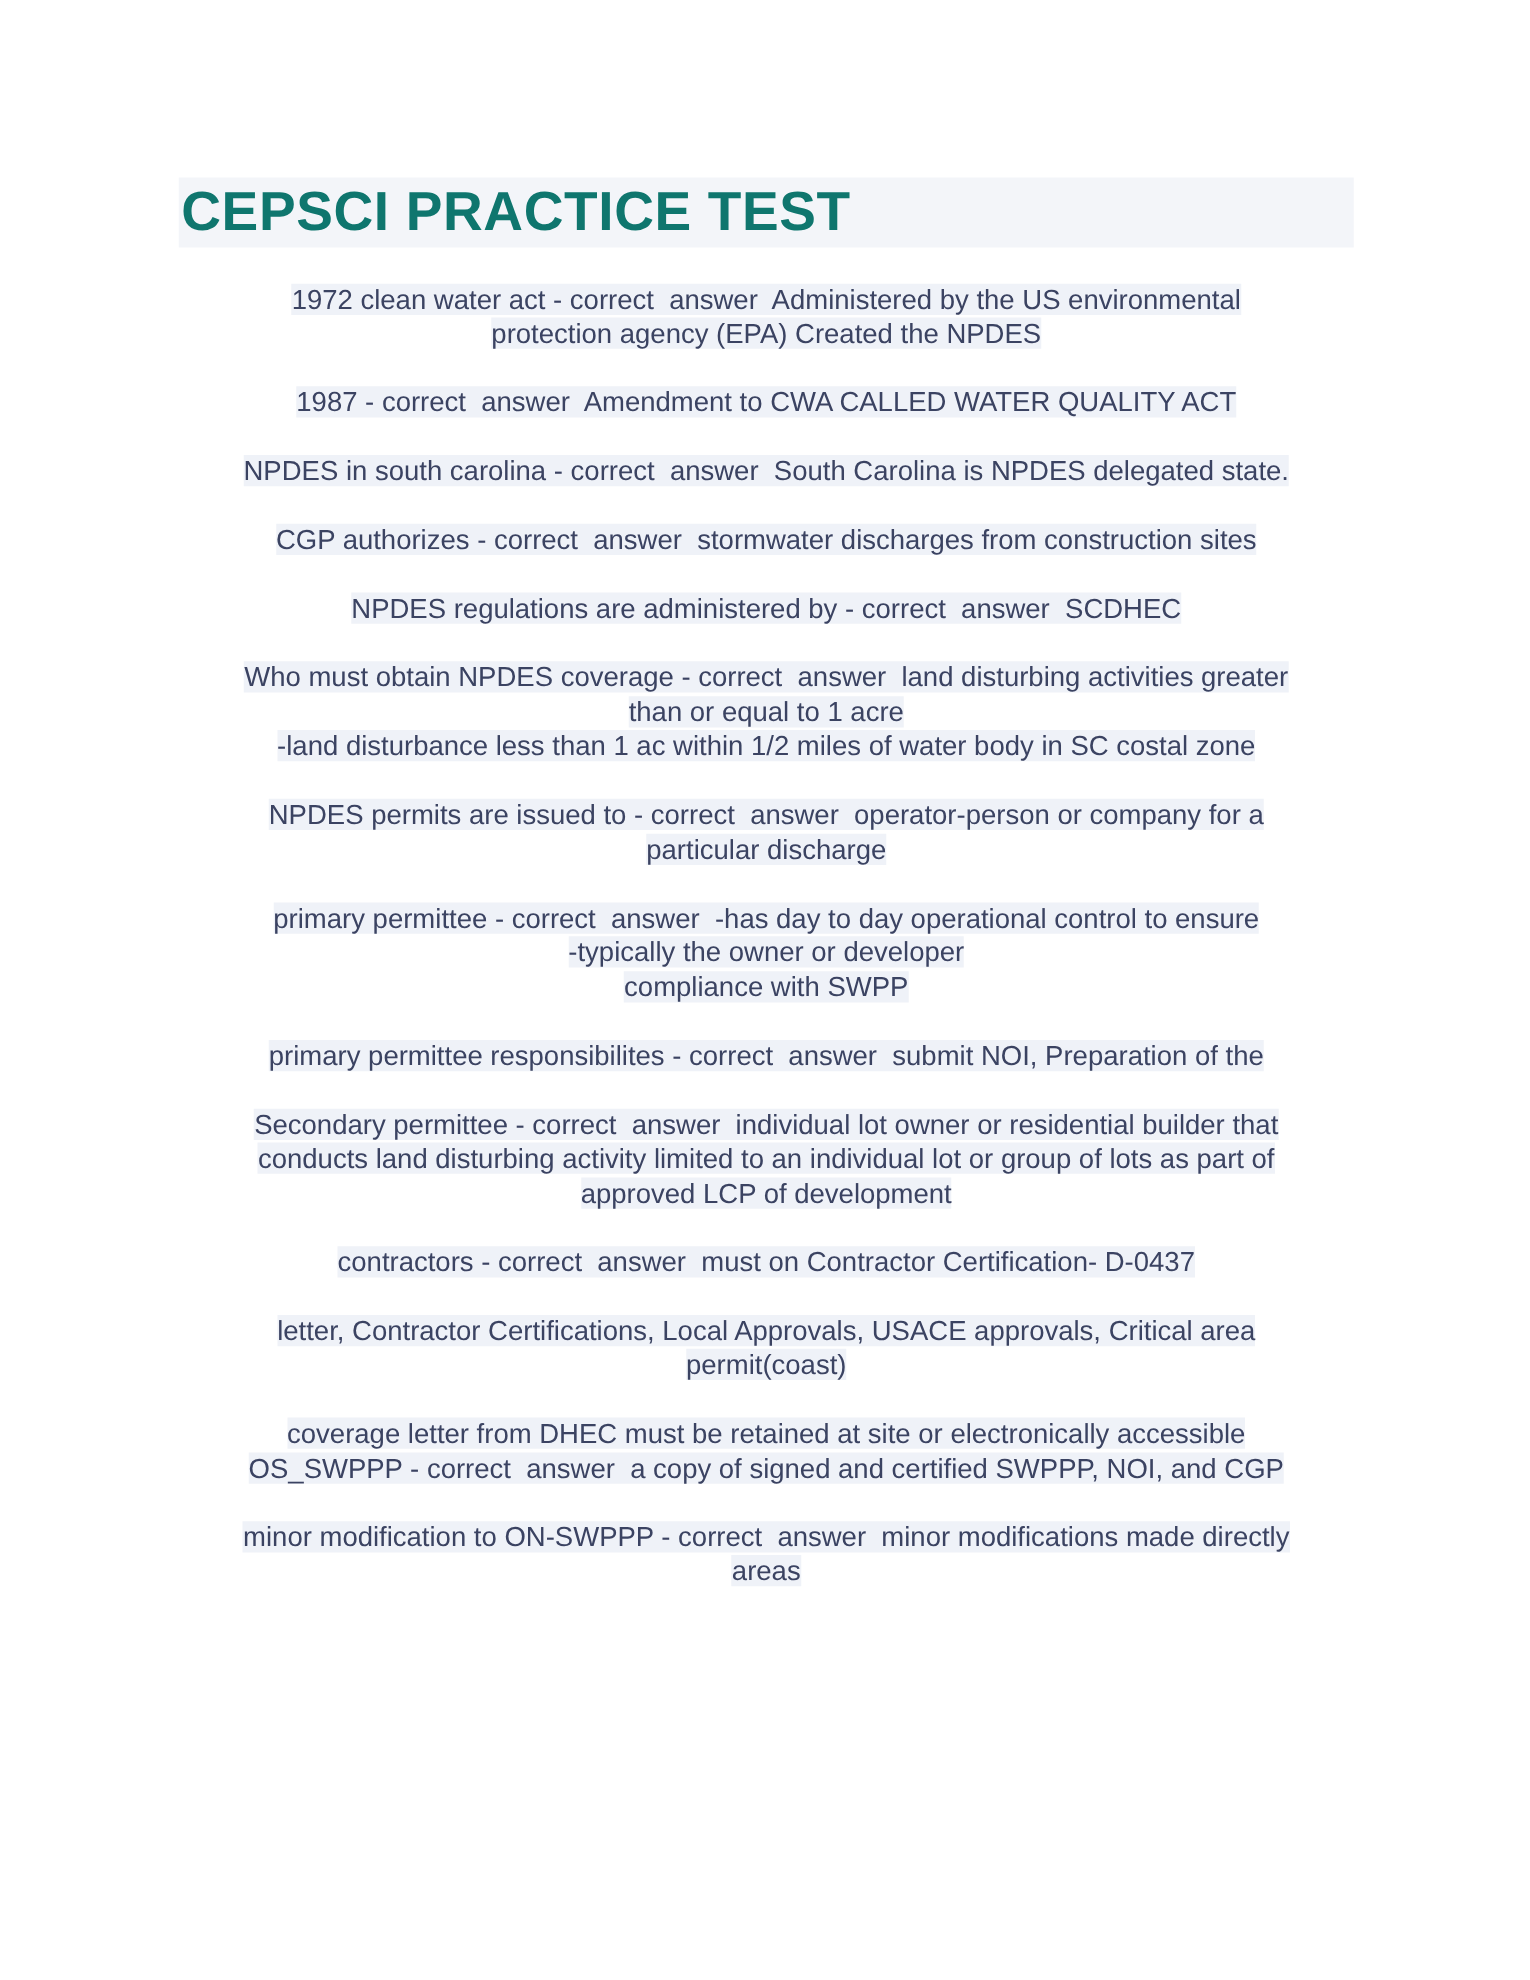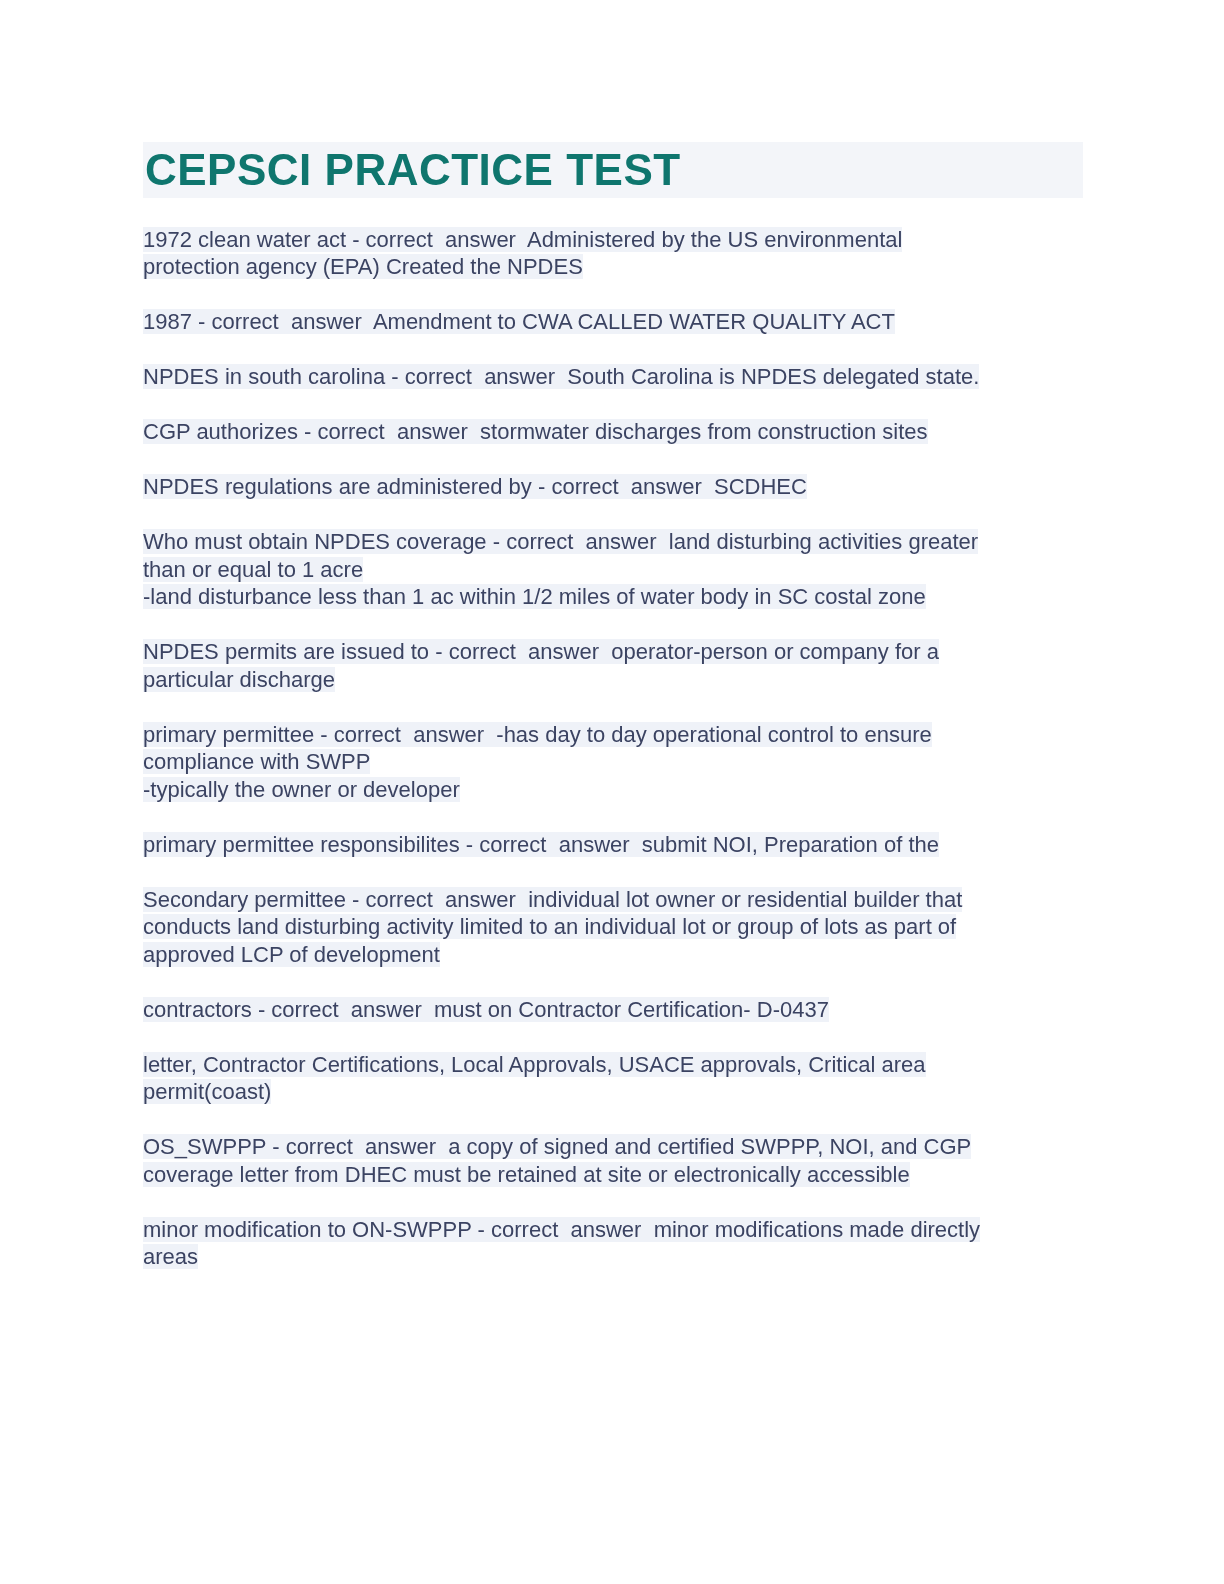--- a/index.html
+++ b/index.html
@@ -38,20 +38,21 @@
   .doc-body {
     margin: 0;
   }
   .qa {
     margin: 27.5px 0 0 0;
   }
   .ln {
     line-height: 27.5px;
     height: 27.5px;
     white-space: pre;
+    text-align: center;
   }
   .hl {
     background: #eff2f8;
     font-size: 22px;
     color: #3b4362;
     white-space: pre;
   }
 </style>
 </head>
 <body>
@@ -91,22 +92,22 @@
       <div class="ln"><span class="hl">-land disturbance less than 1 ac within 1/2 miles of water body in SC costal zone</span></div>
     </div>
 
     <div class="qa">
       <div class="ln"><span class="hl">NPDES permits are issued to - correct  answer  operator-person or company for a</span></div>
       <div class="ln"><span class="hl">particular discharge</span></div>
     </div>
 
     <div class="qa">
       <div class="ln"><span class="hl">primary permittee - correct  answer  -has day to day operational control to ensure</span></div>
+      <div class="ln"><span class="hl">-typically the owner or developer</span></div>
       <div class="ln"><span class="hl">compliance with SWPP</span></div>
-      <div class="ln"><span class="hl">-typically the owner or developer</span></div>
     </div>
 
     <div class="qa">
       <div class="ln"><span class="hl">primary permittee responsibilites - correct  answer  submit NOI, Preparation of the</span></div>
     </div>
 
     <div class="qa">
       <div class="ln"><span class="hl">Secondary permittee - correct  answer  individual lot owner or residential builder that</span></div>
       <div class="ln"><span class="hl">conducts land disturbing activity limited to an individual lot or group of lots as part of</span></div>
       <div class="ln"><span class="hl">approved LCP of development</span></div>
@@ -115,22 +116,22 @@
     <div class="qa">
       <div class="ln"><span class="hl">contractors - correct  answer  must on Contractor Certification- D-0437</span></div>
     </div>
 
     <div class="qa">
       <div class="ln"><span class="hl">letter, Contractor Certifications, Local Approvals, USACE approvals, Critical area</span></div>
       <div class="ln"><span class="hl">permit(coast)</span></div>
     </div>
 
     <div class="qa">
+      <div class="ln"><span class="hl">coverage letter from DHEC must be retained at site or electronically accessible</span></div>
       <div class="ln"><span class="hl">OS_SWPPP - correct  answer  a copy of signed and certified SWPPP, NOI, and CGP</span></div>
-      <div class="ln"><span class="hl">coverage letter from DHEC must be retained at site or electronically accessible</span></div>
     </div>
 
     <div class="qa">
       <div class="ln"><span class="hl">minor modification to ON-SWPPP - correct  answer  minor modifications made directly</span></div>
       <div class="ln"><span class="hl">areas</span></div>
     </div>
 
   </main>
 </div>
 

